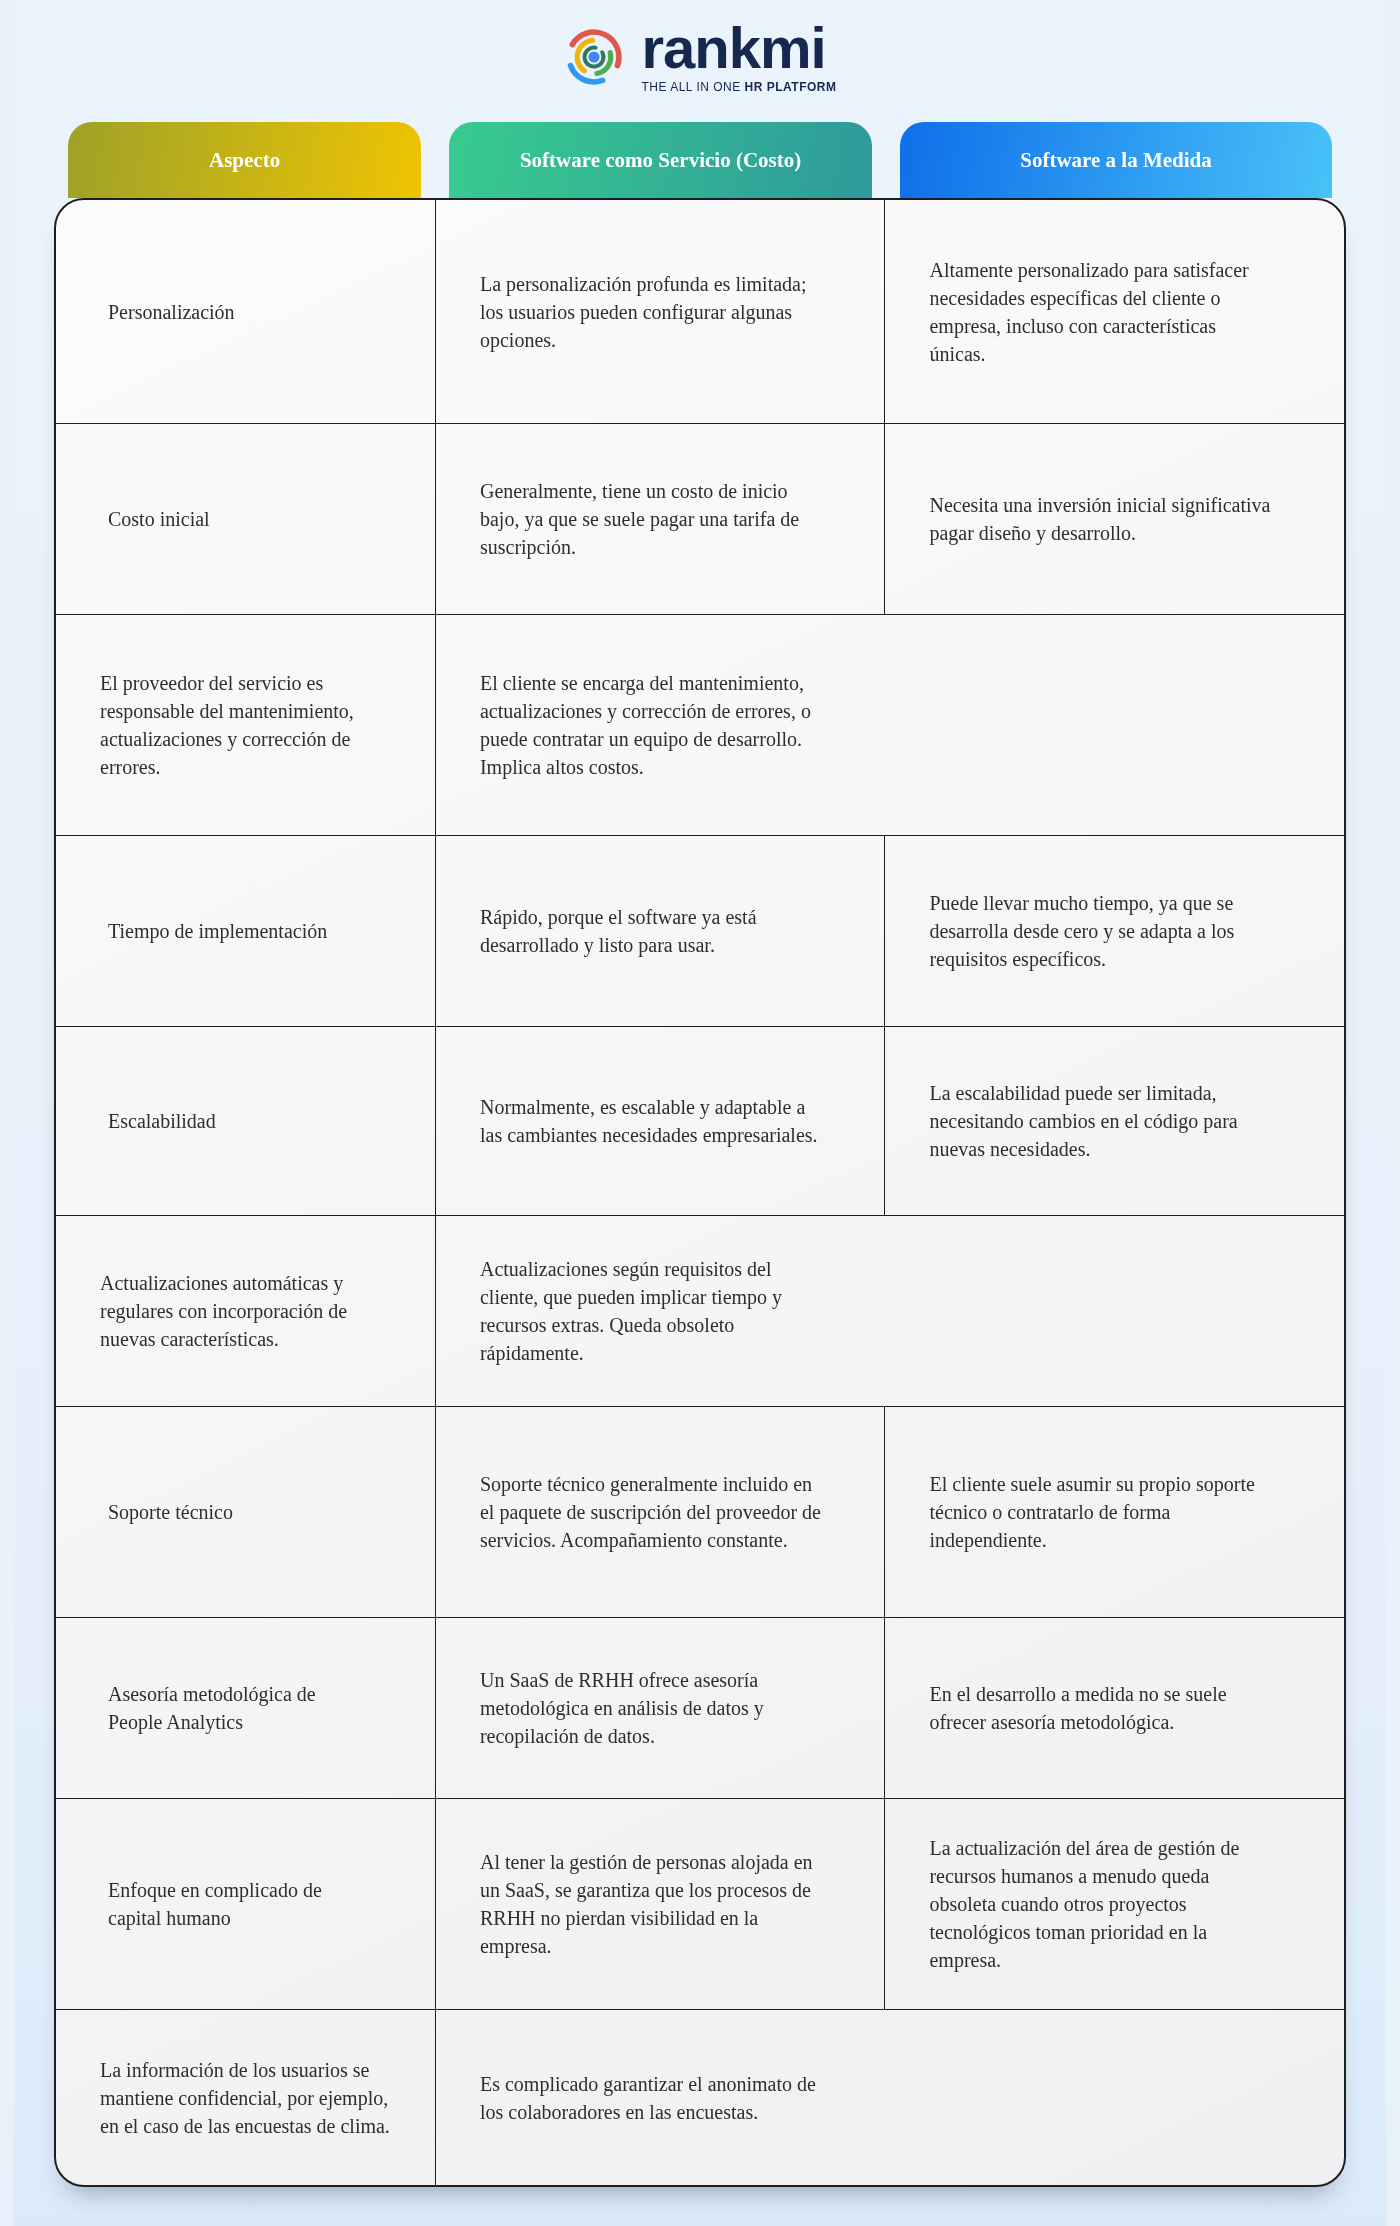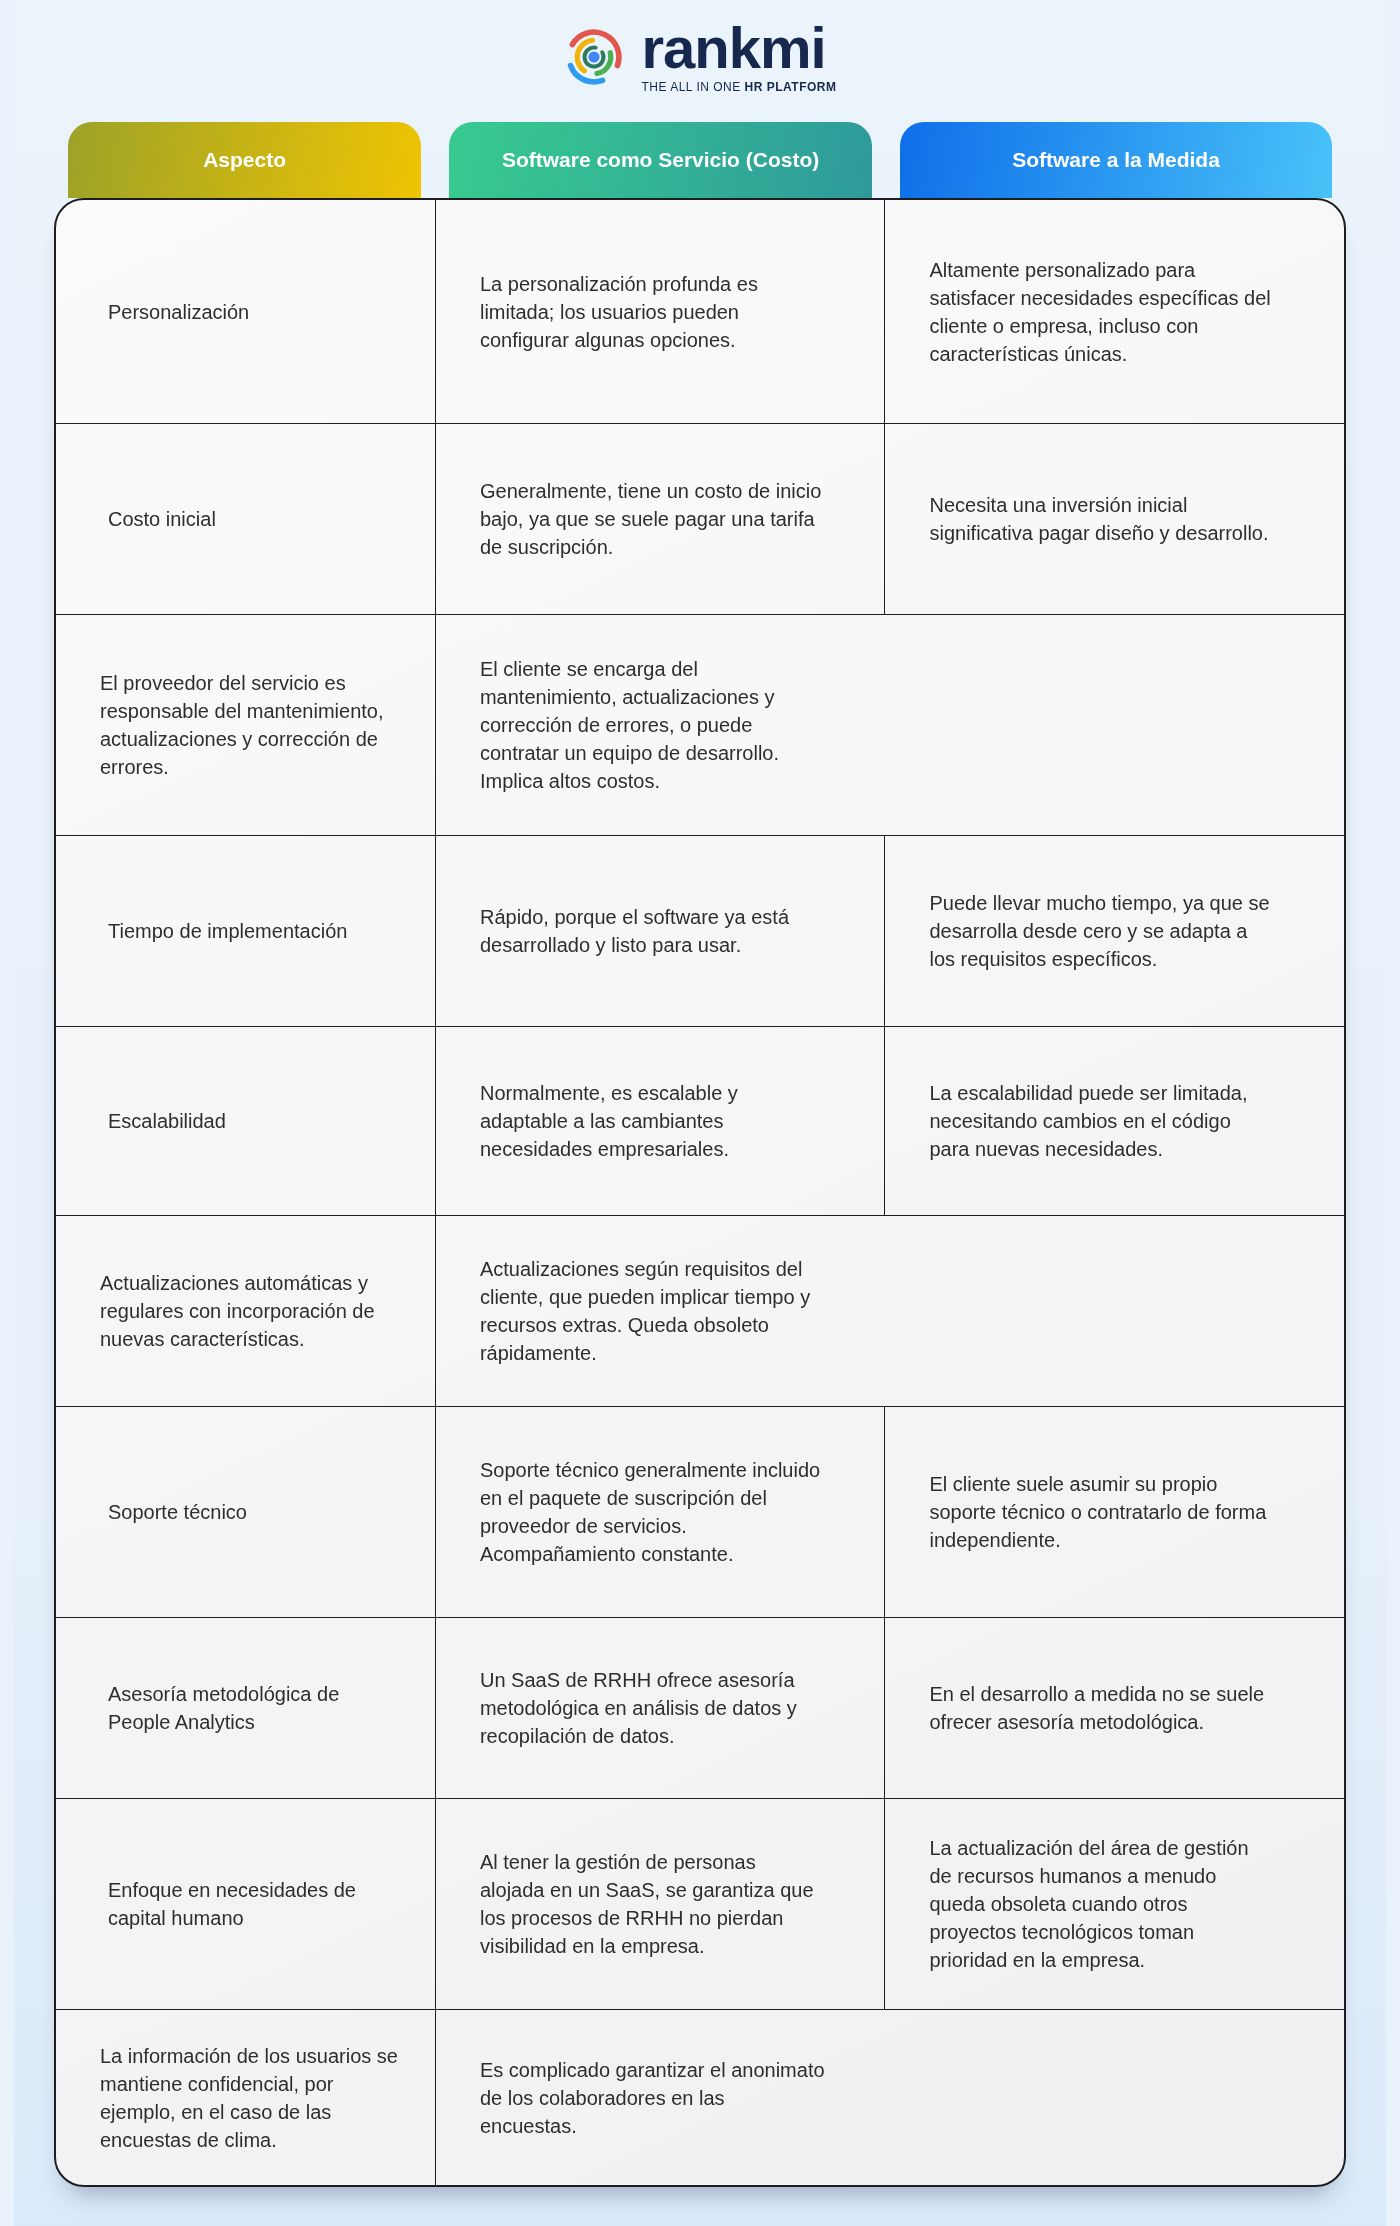--- a/index.html
+++ b/index.html
@@ -9,21 +9,21 @@
         padding-top:20px;overflow:hidden;}
   
   .logo-block{display:flex;justify-content:center;}
   .logo-row{display:flex;align-items:center;gap:16px;}
   .logo-icon{width:62px;height:62px;flex:0 0 auto;}
   .logo-text{display:flex;flex-direction:column;}
   .brand{font-size:58px;font-weight:bold;color:#16284e;line-height:0.95;letter-spacing:-1px;}
   .tagline{font-size:12px;color:#16284e;letter-spacing:0.5px;margin-top:5px;}
   .tagline b{font-weight:bold;}
   
-  .table-wrap{width:1292px;margin:28px auto 0;}
+  .table-wrap{width:1292px;margin:28px auto 0;font-family:Liberation Serif, serif;}
   .tabs{display:grid;grid-template-columns:29.5% 34.9% 35.6%;}
   .tab{height:76px;margin:0 14px;border-radius:24px 24px 0 0;display:flex;align-items:center;
        justify-content:center;color:#ffffff;font-size:21px;font-weight:bold;text-align:center;}
   .tab-aspecto{background:linear-gradient(100deg,#9da228 0%,#efc403 100%);}
   .tab-saas{background:linear-gradient(100deg,#38cb8f 0%,#2e9a9b 100%);}
   .tab-medida{background:linear-gradient(100deg,#0e6fe9 0%,#49c2f8 100%);}
   .table{border:2px solid #1e1e20;border-radius:30px;overflow:hidden;
          background:linear-gradient(155deg,#fbfbfc 0%,#f5f5f7 55%,#f0f0f3 100%);
          box-shadow:0 18px 26px -14px rgba(25,39,71,0.38);}
   .row{display:grid;grid-template-columns:29.5% 34.9% 35.6%;}
@@ -162,21 +162,21 @@
         <div class="cell c2">
             <p>Un SaaS de RRHH ofrece asesoría metodológica en análisis de datos y recopilación de datos.</p>
           </div>
         <div class="cell c3">
             <p>En el desarrollo a medida no se suele ofrecer asesoría metodológica.</p>
           </div>
       </div>
 
       <div class="row h9">
         <div class="cell aspect c1">
-            <p>Enfoque en necesidades de capital humano</p>
+            <p>Enfoque en complicado de capital humano</p>
           </div>
         <div class="cell c2">
             <p>Al tener la gestión de personas alojada en un SaaS, se garantiza que los procesos de RRHH no pierdan visibilidad en la empresa.</p>
           </div>
         <div class="cell c3">
             <p>La actualización del área de gestión de recursos humanos a menudo queda obsoleta cuando otros proyectos tecnológicos toman prioridad en la empresa.</p>
           </div>
       </div>
 
       <div class="row h10">

